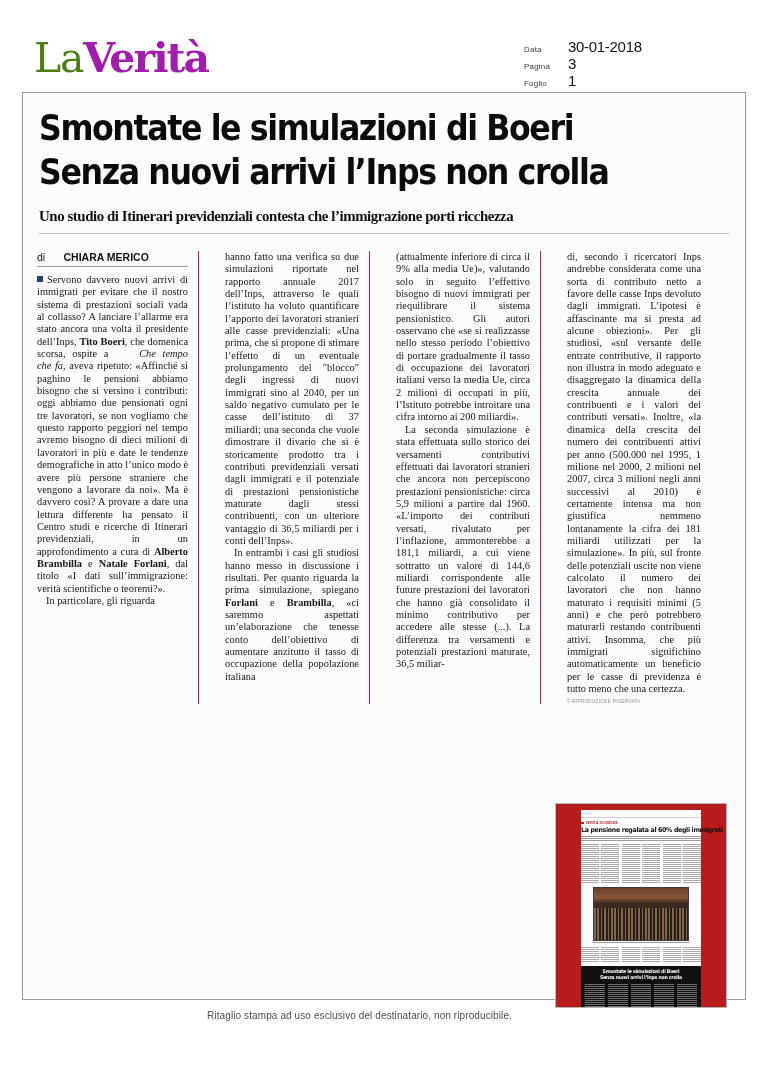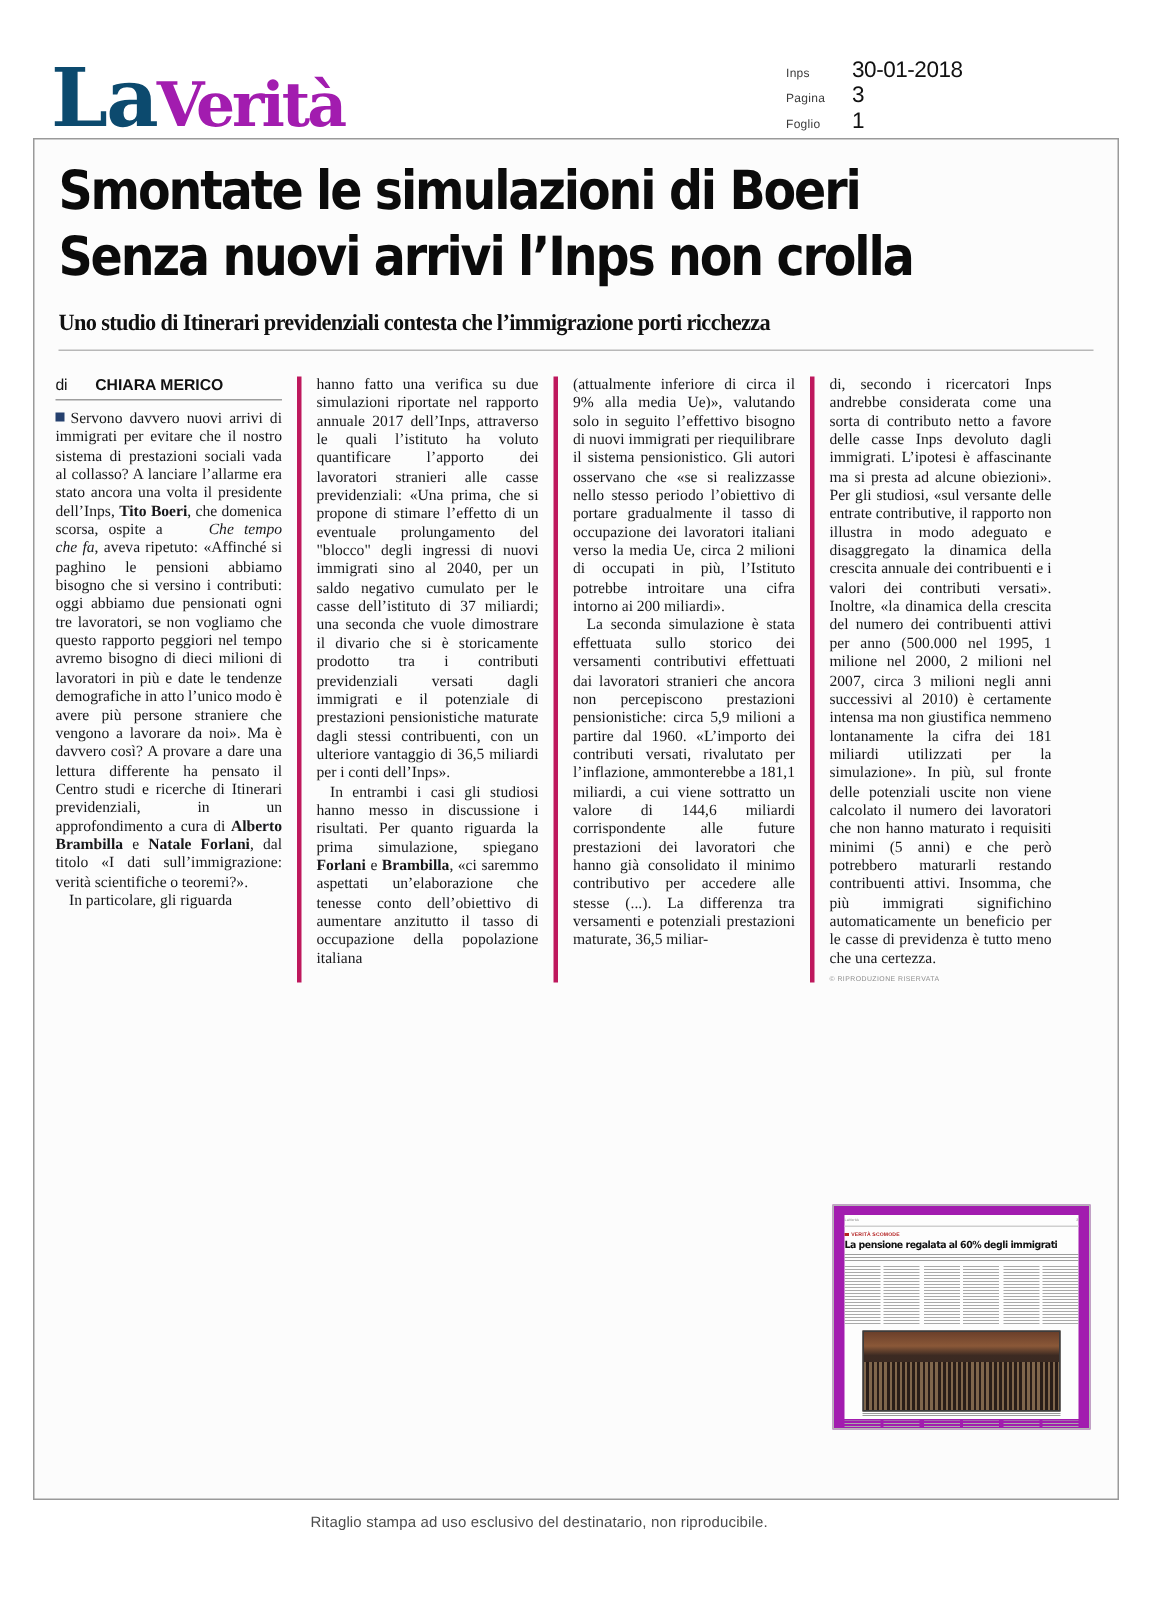--- a/index.html
+++ b/index.html
@@ -28,24 +28,24 @@
     left: 34px;
     top: 38px;
     font-family: "Liberation Serif", serif;
     font-size: 40px;
     font-weight: bold;
     letter-spacing: -1.2px;
     line-height: 1;
     white-space: nowrap;
   }
   .masthead .la {
-    color: #0c4a6e;
+    color: #4d7c0f;
     font-family: "DejaVu Serif", serif;
-    font-weight: bold;
-    font-size: 54px;
+    font-weight: normal;
+    font-size: 41px;
   }
   .masthead .verita {
     color: #a21caf;
     font-family: "DejaVu Serif", serif;
     font-weight: bold;
     font-size: 41px;
     letter-spacing: -2px;
   }
 
   .meta-block {
@@ -127,22 +127,22 @@
     display: flex;
     gap: 0;
   }
   .col {
     width: 161px;
     padding-right: 10px;
     box-sizing: border-box;
     position: relative;
   }
   .col + .col {
-    border-left: 3px solid #be185d;
-    padding-left: 10px;
+    border-left: 1px solid #be185d;
+    padding-left: 26px;
     width: 171px;
   }
 
   .byline {
     font-family: "Liberation Sans", sans-serif;
     font-size: 10.5px;
     color: #111;
     margin-bottom: 3px;
     letter-spacing: -0.2px;
   }
@@ -197,25 +197,25 @@
     color: #8d8d8d;
     text-align: left;
   }
 
   
   .thumb {
     position: absolute;
     left: 532px;
     top: 710px;
     width: 172px;
-    height: 150px;
+    height: 205px;
     border: 1px solid #b5b5b5;
-    background: #a21caf;
+    background: #b91c1c;
     box-sizing: border-box;
-    padding: 6px 7px;
+    padding: 6px 25px;
     overflow: hidden;
   }
   .thumb-inner {
     width: 100%;
     height: 100%;
     position: relative;
     background: #fdfdfd;
   }
   .t-toprule {
     border-bottom: 1px solid #cfcfcf;
@@ -359,21 +359,21 @@
 <body>
 
 <div class="clip-header">
 
   <div class="masthead">
     <span class="la">La</span><span class="verita">Verità</span>
   </div>
 
   <div class="meta-block">
     <div class="meta-row">
-      <span class="meta-label">Inps</span>
+      <span class="meta-label">Data</span>
       <span class="meta-value">30-01-2018</span>
     </div>
     <div class="meta-row">
       <span class="meta-label">Pagina</span>
       <span class="meta-value">3</span>
     </div>
     <div class="meta-row">
       <span class="meta-label">Foglio</span>
       <span class="meta-value">1</span>
     </div>

